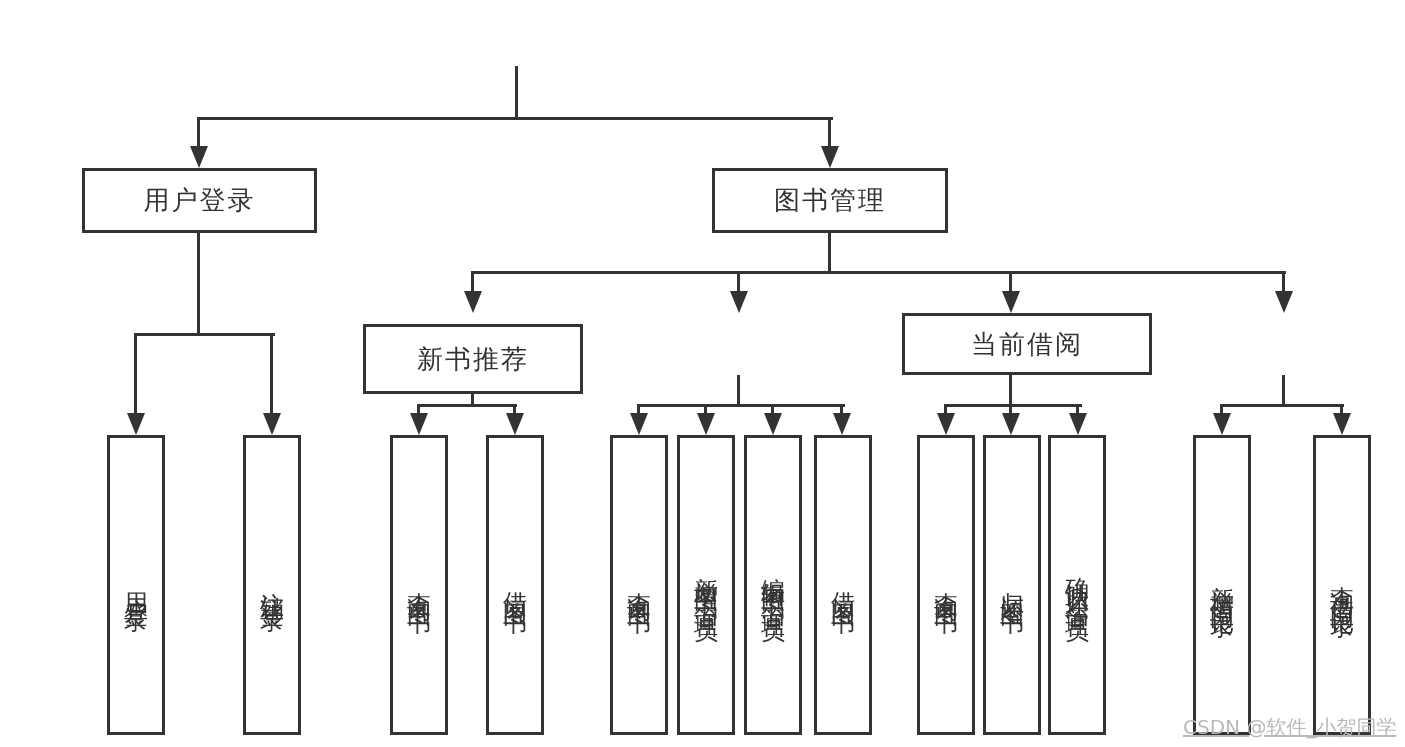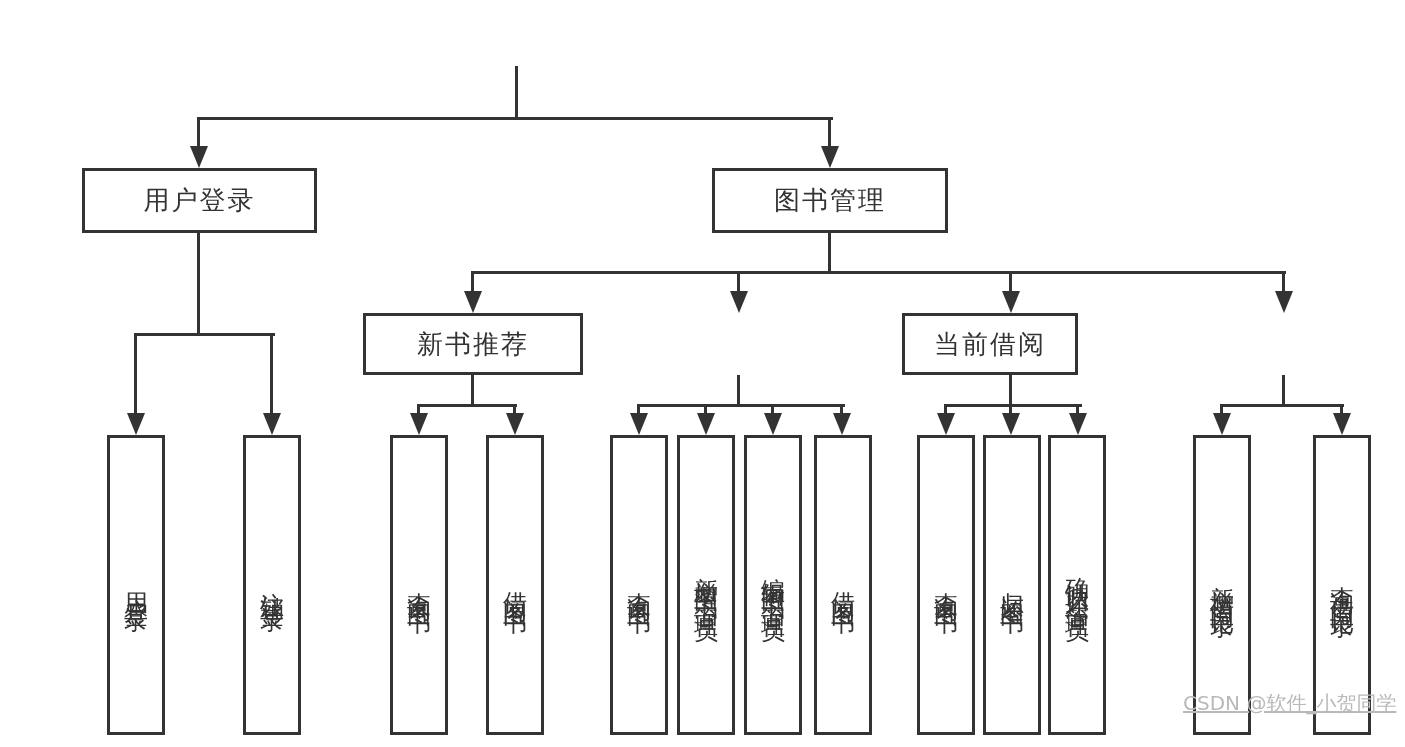--- a/index.html
+++ b/index.html
@@ -83,24 +83,24 @@
   <div class="hl" style="left:471px;top:271px;width:815px"></div>
   <div class="vl" style="left:471px;top:271px;height:22px"></div>
   <div class="arr" style="left:464px;top:291px"></div>
   <div class="vl" style="left:737px;top:271px;height:22px"></div>
   <div class="arr" style="left:730px;top:291px"></div>
   <div class="vl" style="left:1009px;top:271px;height:22px"></div>
   <div class="arr" style="left:1002px;top:291px"></div>
   <div class="vl" style="left:1282px;top:271px;height:22px"></div>
   <div class="arr" style="left:1275px;top:291px"></div>
 
-  <div class="box" style="left:363px;top:313px;width:220px;height:62px">
+  <div class="box" style="left:363px;top:324px;width:220px;height:70px">
     <span>新书推荐</span>
   </div>
-  <div class="box" style="left:902px;top:313px;width:176px;height:62px">
+  <div class="box" style="left:902px;top:313px;width:250px;height:62px">
     <span>当前借阅</span>
   </div>
 
   <div class="vl" style="left:471px;top:375px;height:31px"></div>
   <div class="hl" style="left:417px;top:404px;width:100px"></div>
   <div class="vl" style="left:417px;top:404px;height:11px"></div>
   <div class="arr" style="left:410px;top:413px"></div>
   <div class="vl" style="left:513px;top:404px;height:11px"></div>
   <div class="arr" style="left:506px;top:413px"></div>
 
@@ -168,15 +168,15 @@
     <span>确认归还（管理员）</span>
   </div>
 
   <div class="leaf" style="left:1193px;top:435px;width:58px;height:300px">
     <span>新增借阅记录</span>
   </div>
   <div class="leaf" style="left:1313px;top:435px;width:58px;height:300px">
     <span>查询借阅记录</span>
   </div>
 
-  <div class="watermark" style="left:1183px;top:690px">CSDN @软件_小贺同学</div>
+  <div class="watermark" style="left:1183px;top:714px">CSDN @软件_小贺同学</div>
 
 </div>
 
 </body></html>

